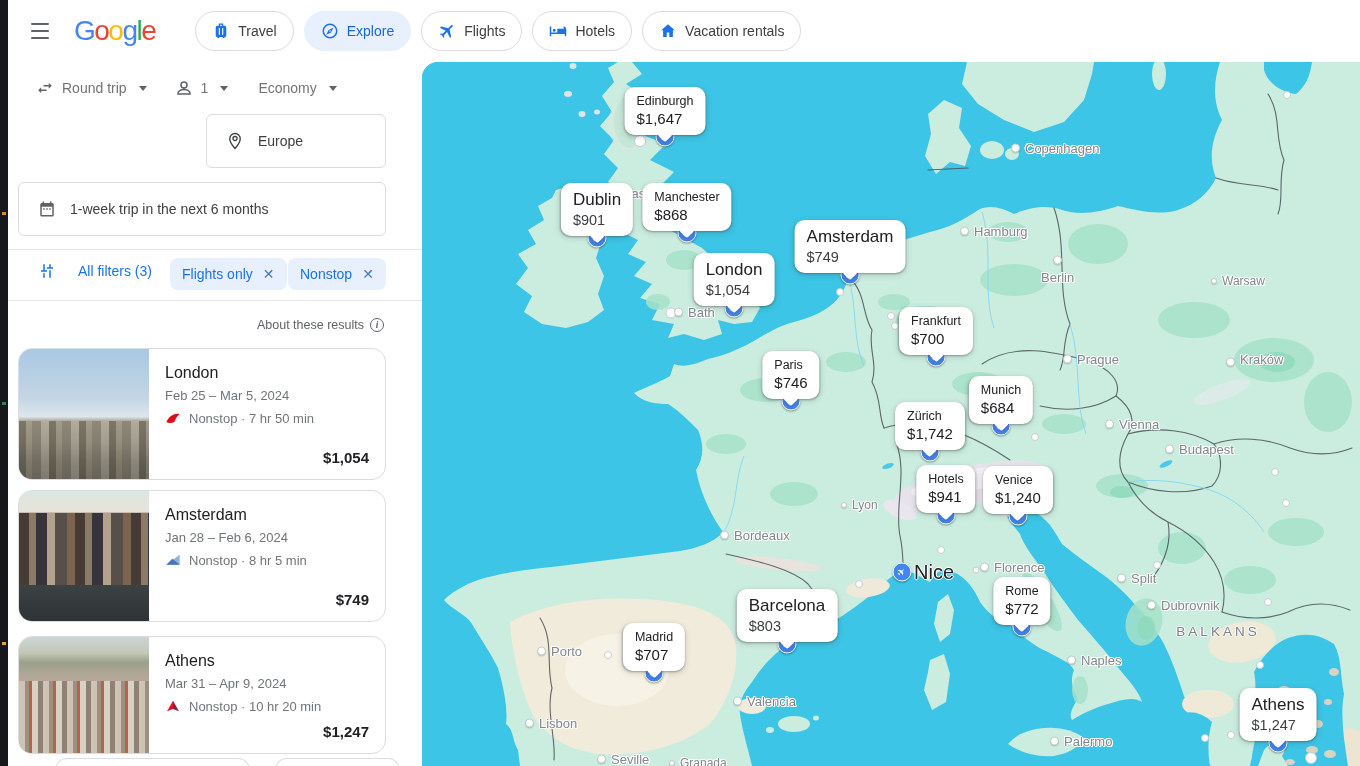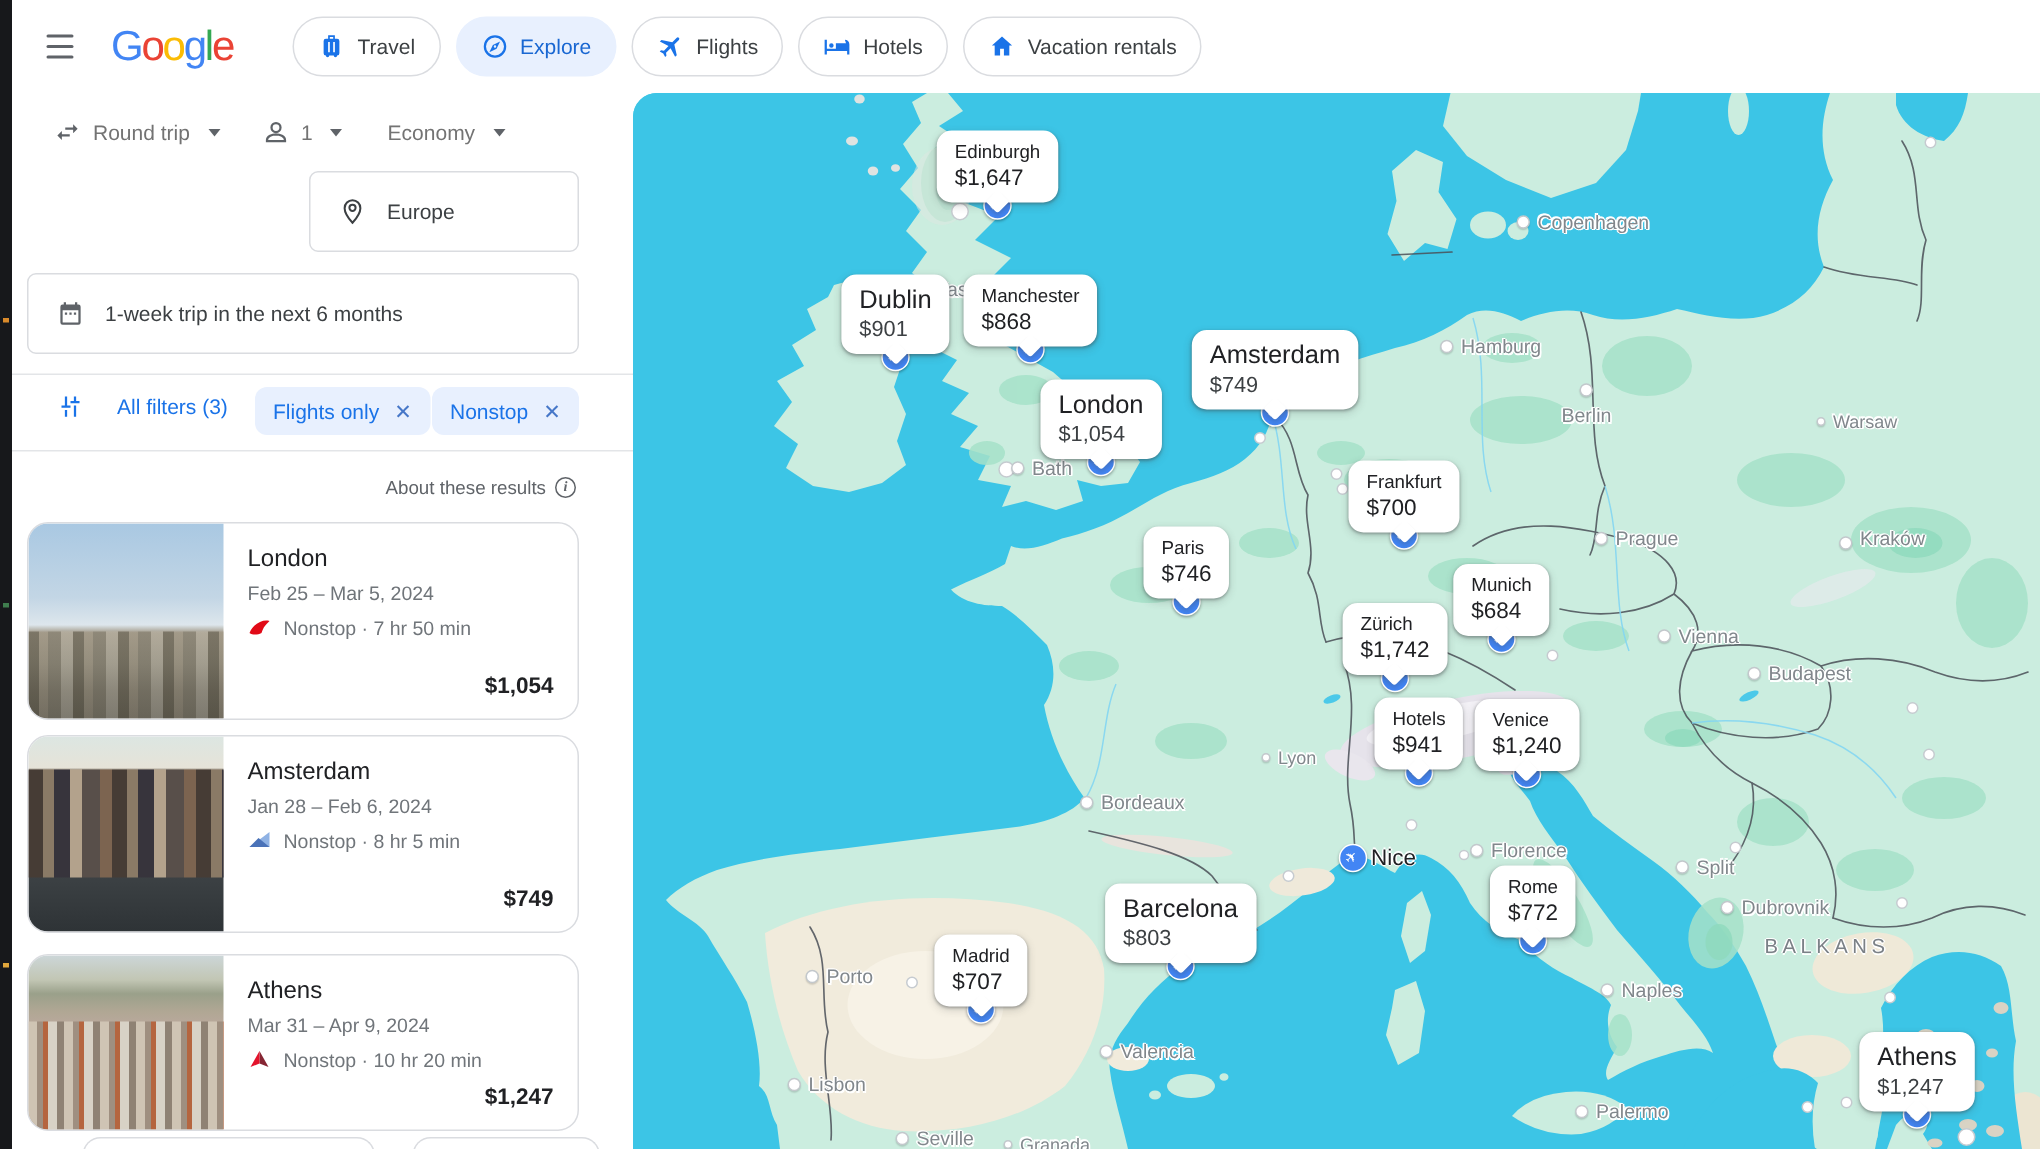--- a/index.html
+++ b/index.html
@@ -103,21 +103,21 @@
 
   .region-label { position:absolute; transform:translate(-50%,-50%); color:#7b8187; font-size:13.5px;
     font-weight:500; letter-spacing:3px; z-index:4;
     text-shadow:0 1px 0 #fff,0 -1px 0 #fff,1px 0 0 #fff,-1px 0 0 #fff; }
 
   .plane-pin { position:absolute; width:19px; height:19px; border-radius:50%; background:#4285f4;
     border:1.5px solid #fff; box-shadow:0 1px 2px rgba(0,0,0,.35); transform:translate(-50%,-50%);
     display:flex; align-items:center; justify-content:center; z-index:20; cursor:pointer; }
   .plane-pin .plane-glyph { color:#fff; font-size:10px; transform:rotate(-45deg); line-height:1; }
 
-  .pin-side-label { position:absolute; transform:translateY(-50%); color:#202124; font-size:15px;
+  .pin-side-label { position:absolute; transform:translateY(-50%); color:#202124; font-size:20px;
     font-weight:500; z-index:18; white-space:nowrap;
     text-shadow:0 1px 0 #fff,0 -1px 0 #fff,1px 0 0 #fff,-1px 0 0 #fff; }
 
   .bubble { position:absolute; transform:translate(-50%,-100%); background:#fff; border-radius:10px;
     box-shadow:0 1px 2px rgba(60,64,67,.4),0 2px 6px rgba(60,64,67,.2); padding:7px 12px 8px 12px;
     z-index:30; cursor:pointer; white-space:nowrap;margin-top:11px; }
   .bubble .b-name { font-size:12.5px; color:#202124; }
   .bubble .b-price { font-size:15px; color:#202124; margin-top:2px; }
   .bubble.lg .b-name { font-size:17px; font-weight:500; }
   .bubble.lg .b-price { font-size:14.5px; font-weight:400; color:#3c4043; }

